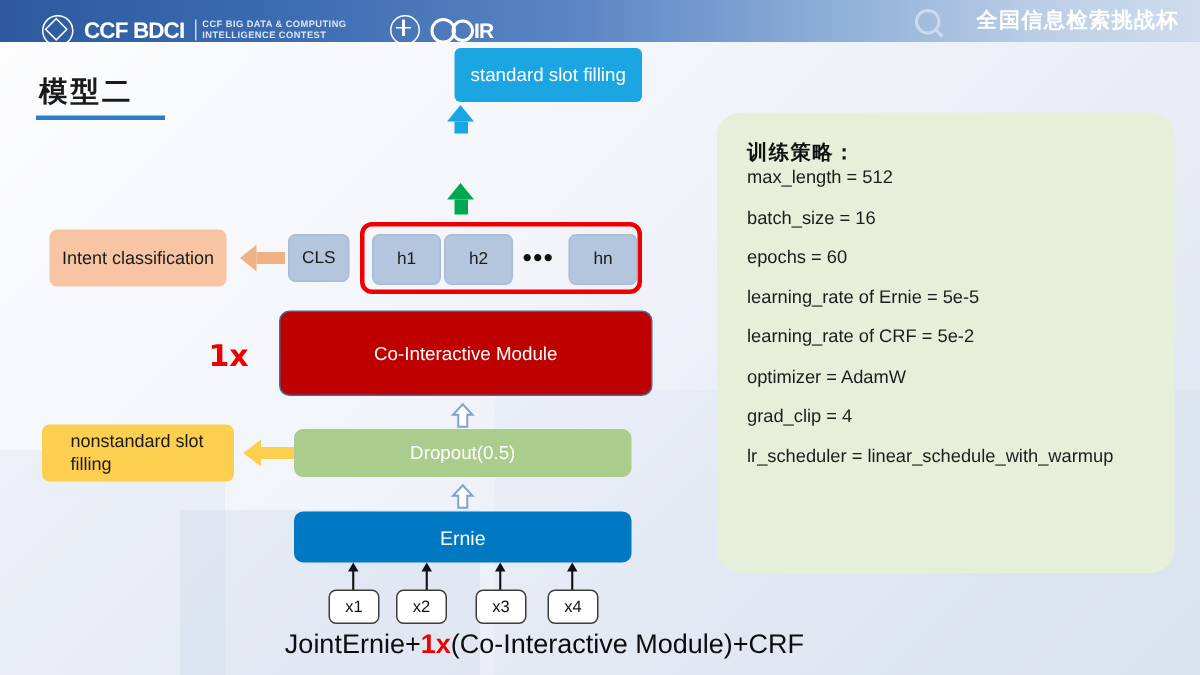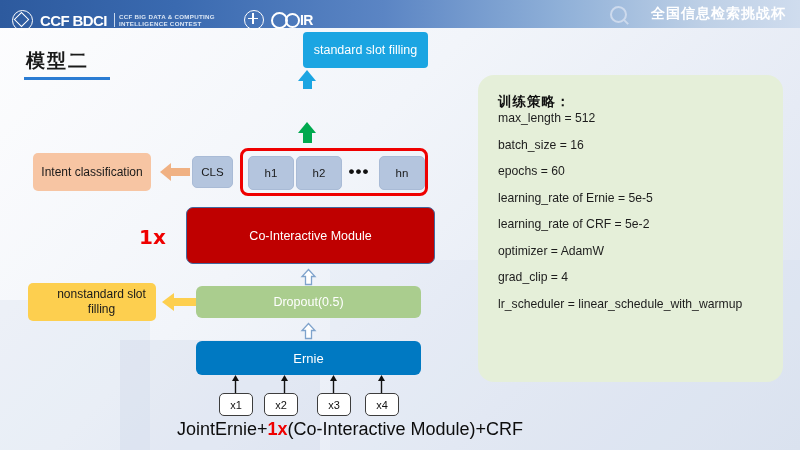--- a/index.html
+++ b/index.html
@@ -15,21 +15,21 @@
   
   .bgshape{position:absolute;background:rgba(200,212,232,.22);}
   .bg1{left:-40px;top:300px;width:190px;height:150px;}
   .bg2{left:120px;top:340px;width:200px;height:110px;background:rgba(196,209,230,.28);}
   .bg3{left:330px;top:260px;width:480px;height:190px;background:rgba(205,216,234,.16);}
 
   
   .header{position:absolute;left:0;top:0;width:800px;height:28px;
     background:linear-gradient(90deg,#2d5a9e 0%,#3a6ab0 22%,#5b85c4 48%,#8fb0d8 70%,#bed0e6 88%,#cfdcee 100%);
     display:flex;align-items:center;}
-  .hdr-left{display:flex;align-items:center;padding-left:12px;gap:7px;margin-top:12px;}
+  .hdr-left{display:flex;align-items:center;padding-left:28px;gap:7px;margin-top:12px;}
   .ccf-seal{width:19px;height:19px;border-radius:50%;border:1.6px solid #ffffff;
     position:relative;display:inline-block;}
   .ccf-seal:after{content:"";position:absolute;left:3.2px;top:3.2px;width:9px;height:9px;
     border:1.4px solid #fff;transform:rotate(45deg);}
   .ccf-word{color:#fff;font-weight:bold;font-size:15px;letter-spacing:-0.6px;}
   .ccf-sub{color:#dbe6f4;font-size:6.2px;line-height:7.4px;font-weight:bold;
     border-left:1.4px solid #c9d8ec;padding-left:4px;letter-spacing:.3px;}
   .hdr-sep{width:15px;}
   .badge-circ{width:18px;height:18px;border-radius:50%;border:1.6px solid #fff;
     position:relative;}
@@ -49,21 +49,21 @@
   .hdr-cn{color:#ffffff;font-size:14px;font-weight:bold;letter-spacing:1px;
     font-family:"DejaVu Sans",sans-serif;}
 
   
   .title{position:absolute;left:26px;top:48px;font-size:19px;font-weight:bold;color:#1a1a1a;
     font-family:"DejaVu Sans",sans-serif;letter-spacing:2px;}
   .title-rule{position:absolute;left:24px;top:77px;width:86px;height:2.5px;background:#2b7cd3;}
 
   
   .node{position:absolute;display:flex;align-items:center;justify-content:center;
-    text-align:center;box-sizing:border-box;}
+    text-align:left;box-sizing:border-box;}
 
   .n-standard{left:303px;top:32px;width:125px;height:36px;border-radius:4px;
     background:#1ba5e2;color:#ffffff;font-size:12.5px;line-height:15px;}
   .n-crf{left:278px;top:88px;width:158px;height:31px;border-radius:4px;
     background:#00a94f;color:#ffffff;font-size:13px;}
   .n-intent{left:33px;top:153px;width:118px;height:38px;border-radius:5px;
     background:#f7c5a3;color:#1a1a1a;font-size:12px;line-height:15px;}
   .n-cls{left:192px;top:156px;width:41px;height:32px;border-radius:5px;
     background:#b4c5de;color:#1a1a1a;font-size:11.5px;border:1px solid #a9bbd6;}
   .hbox{position:absolute;top:156px;width:44px;height:32px;border-radius:5px;
@@ -122,21 +122,21 @@
   .t3{left:329px;top:375px;} .t4{left:377px;top:375px;}
 
   
   .panel{position:absolute;left:478px;top:75px;width:305px;height:307px;
     background:#e5efd9;border-radius:16px;box-sizing:border-box;padding:18px 20px 0 20px;}
   .panel-title{font-size:13.5px;font-weight:bold;color:#111;
     font-family:"DejaVu Sans",sans-serif;letter-spacing:1px;}
   .panel-line{font-size:12.2px;color:#1d1d1d;margin-bottom:12.5px;white-space:nowrap;}
 
   
-  .caption{position:absolute;left:0;top:419px;width:700px;text-align:center;
+  .caption{position:absolute;left:13px;top:419px;width:700px;text-align:center;
     font-size:18px;color:#0d0d0d;}
   .caption .red{color:#ef0000;font-weight:bold;}
 </style>
 </head>
 <body>
 
 <div id="root">
 
   <div class="bgshape bg1"></div>
   <div class="bgshape bg2"></div>

